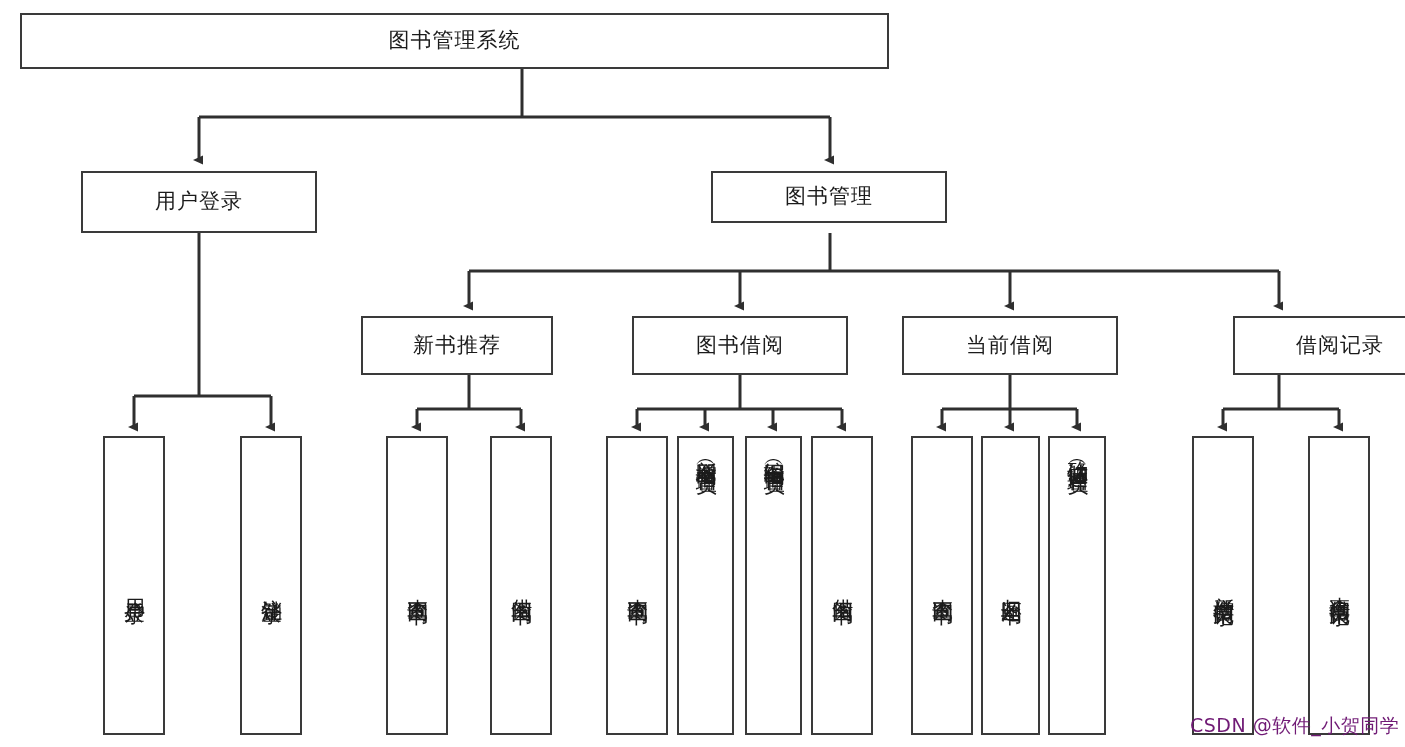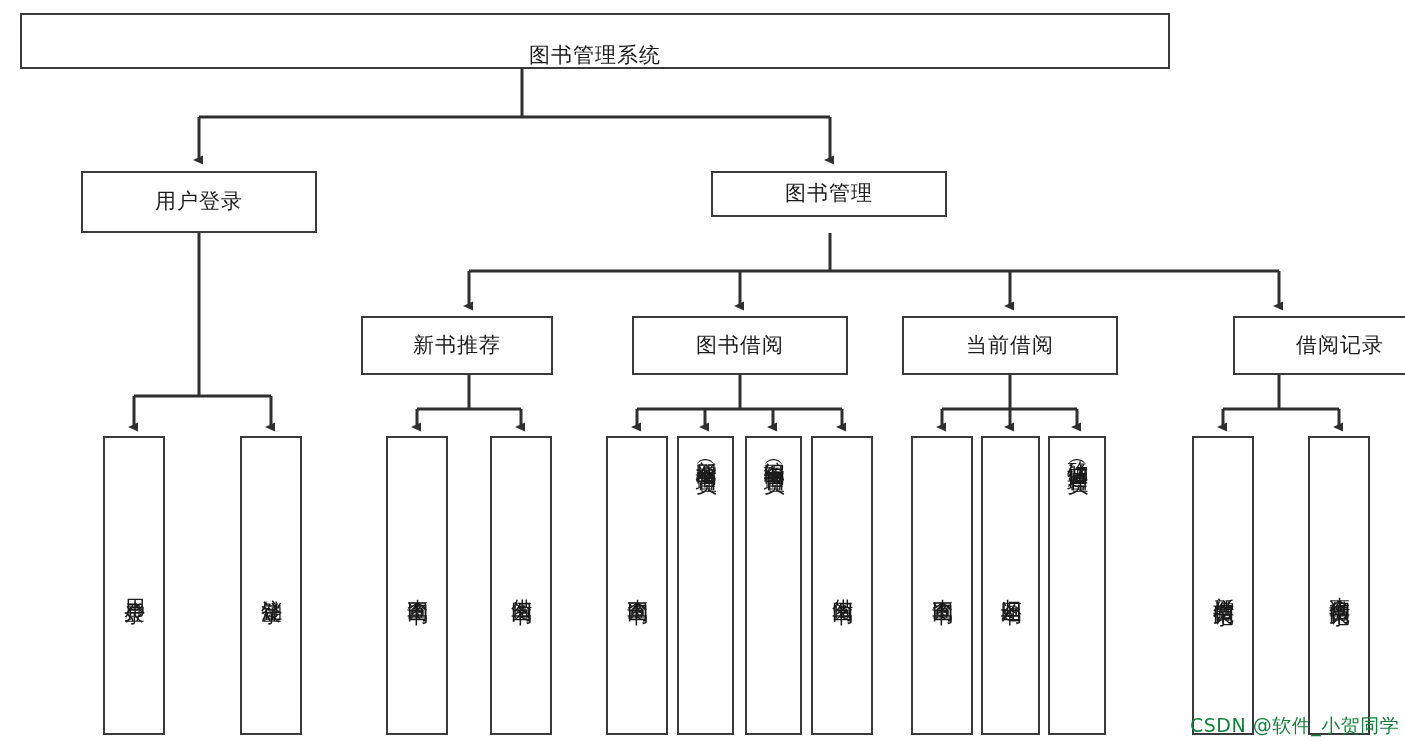--- a/index.html
+++ b/index.html
@@ -53,21 +53,21 @@
     line-height: 1.12;
     letter-spacing: 2px;
     white-space: nowrap;
   }
   .node.vertical.midalign {
     align-items: center;
     padding-top: 0;
   }
   .watermark {
     position: absolute;
-    color: #15803d;
+    color: #701a75;
     font-size: 19px;
     letter-spacing: 0.5px;
     z-index: 3;
     white-space: nowrap;
   }
 </style>
 </head>
 <body>
 
 <div id="canvas">
@@ -118,29 +118,29 @@
       <path d="M1010,409 L1010,427" marker-end="url(#arrow)"></path>
       <path d="M1077,409 L1077,427" marker-end="url(#arrow)"></path>
 
       <path d="M1279,375 L1279,409"></path>
       <path d="M1223,409 L1339,409"></path>
       <path d="M1223,409 L1223,427" marker-end="url(#arrow)"></path>
       <path d="M1339,409 L1339,427" marker-end="url(#arrow)"></path>
     </g>
   </svg>
 
-  <div class="node horizontal" style="left:20px; top:13px; width:1150px; height:56px;align-items:flex-end;">
+  <div class="node horizontal" style="left:20px; top:13px; width:869px; height:56px;">
     <span>图书管理系统</span>
   </div>
 
   <div class="node horizontal" style="left:81px; top:171px; width:236px; height:62px;">
     <span>用户登录</span>
   </div>
 
-  <div class="node horizontal" style="left:711px; top:171px; width:236px; height:46px;">
+  <div class="node horizontal" style="left:711px; top:171px; width:236px; height:52px;">
     <span>图书管理</span>
   </div>
 
   <div class="node horizontal" style="left:361px; top:316px; width:192px; height:59px;">
     <span>新书推荐</span>
   </div>
 
   <div class="node horizontal" style="left:902px; top:316px; width:216px; height:59px;">
     <span>当前借阅</span>
   </div>

